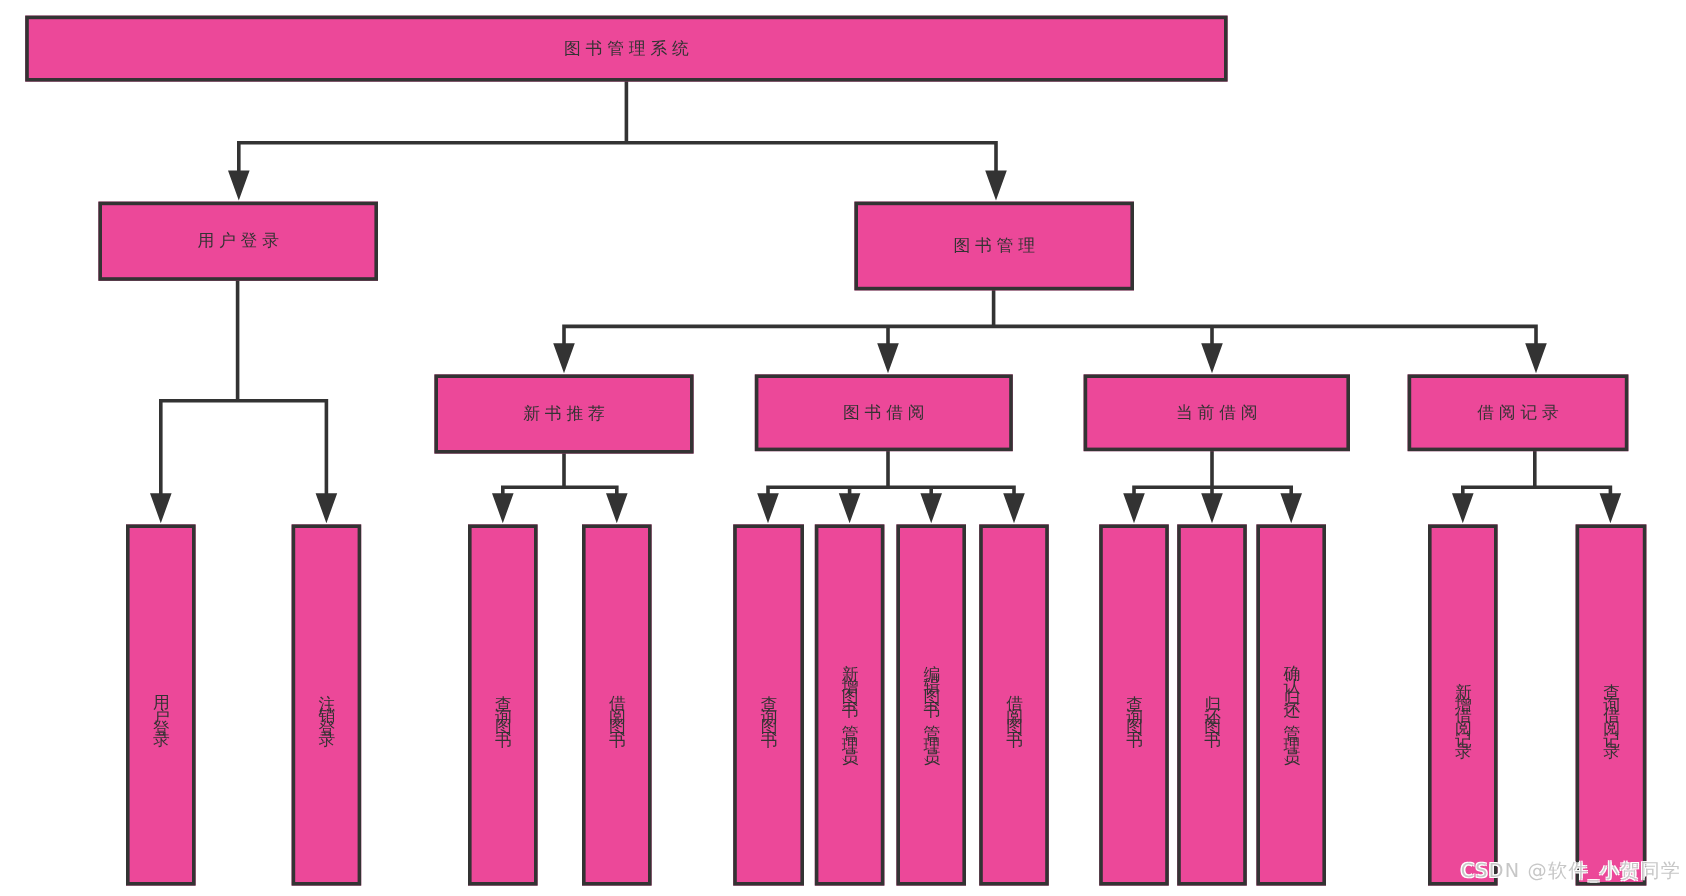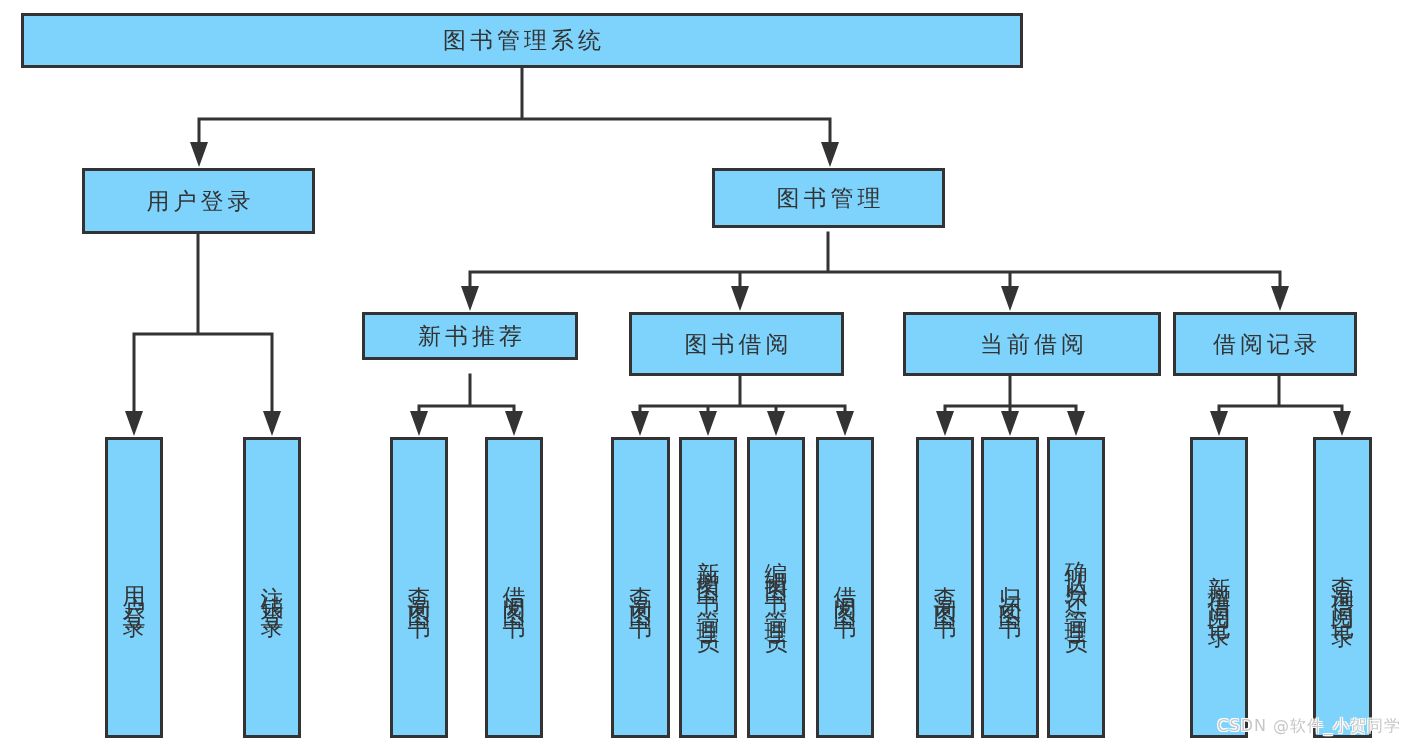--- a/index.html
+++ b/index.html
@@ -9,25 +9,25 @@
     background:#ffffff;
     font-family:"DejaVu Sans","Liberation Sans",sans-serif;
     color:#333333;
     overflow:hidden;
   }
   .connectors{position:absolute;left:0;top:0;pointer-events:none;}
   .box{
     position:absolute;
     box-sizing:border-box;
     border:3px solid #333333;
-    background:#7dd3fc;
+    background:#ec4899;
     display:flex;
     align-items:center;
     justify-content:center;
-    font-size:23px;
+    font-size:14px;
     line-height:1;
   }
   .box.h .lbl{letter-spacing:4px;text-indent:4px;white-space:nowrap;}
   .box.leaf .lbl{
     writing-mode:vertical-rl;
     text-orientation:mixed;
     letter-spacing:10px;
     white-space:nowrap;
   }
   .watermark{
@@ -64,31 +64,31 @@
              M1210,411h18L1219,436Z M1333,411h18L1342,436Z" fill="#333333"></path>
   </svg>
 
   <div class="box h" style="left:21px;top:13px;width:1002px;height:55px">
     <span class="lbl">图书管理系统</span>
   </div>
 
   <div class="box h" style="left:82px;top:168px;width:233px;height:66px">
     <span class="lbl">用户登录</span>
   </div>
-  <div class="box h" style="left:712px;top:168px;width:233px;height:60px">
+  <div class="box h" style="left:712px;top:168px;width:233px;height:74px">
     <span class="lbl">图书管理</span>
   </div>
 
-  <div class="box h" style="left:362px;top:312px;width:216px;height:48px">
+  <div class="box h" style="left:362px;top:312px;width:216px;height:66px">
     <span class="lbl">新书推荐</span>
   </div>
   <div class="box h" style="left:629px;top:312px;width:215px;height:64px">
     <span class="lbl">图书借阅</span>
   </div>
-  <div class="box h" style="left:903px;top:312px;width:258px;height:64px">
+  <div class="box h" style="left:903px;top:312px;width:222px;height:64px">
     <span class="lbl">当前借阅</span>
   </div>
   <div class="box h" style="left:1173px;top:312px;width:184px;height:64px">
     <span class="lbl">借阅记录</span>
   </div>
 
   <div class="box leaf" style="left:105px;top:437px;width:58px;height:301px">
     <span class="lbl">用户登录</span>
   </div>
   <div class="box leaf" style="left:243px;top:437px;width:58px;height:301px">

